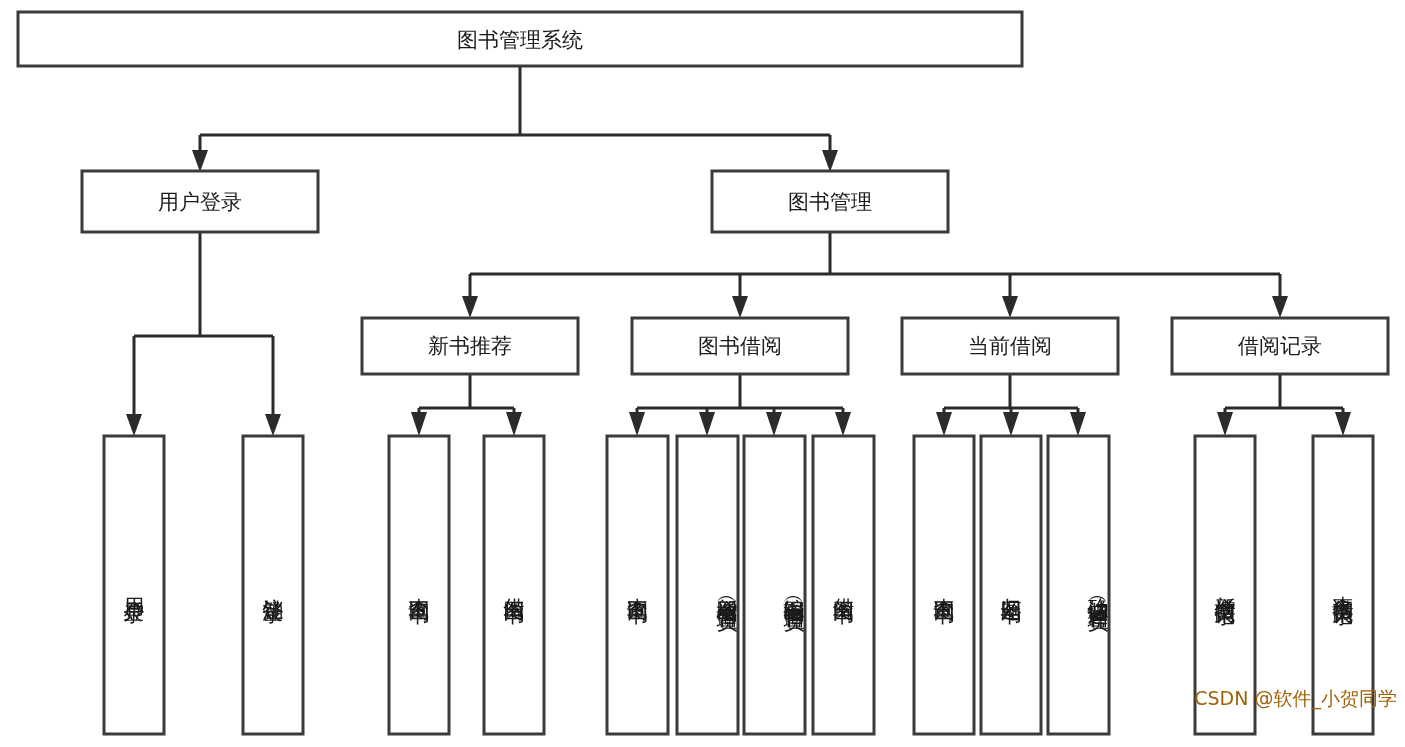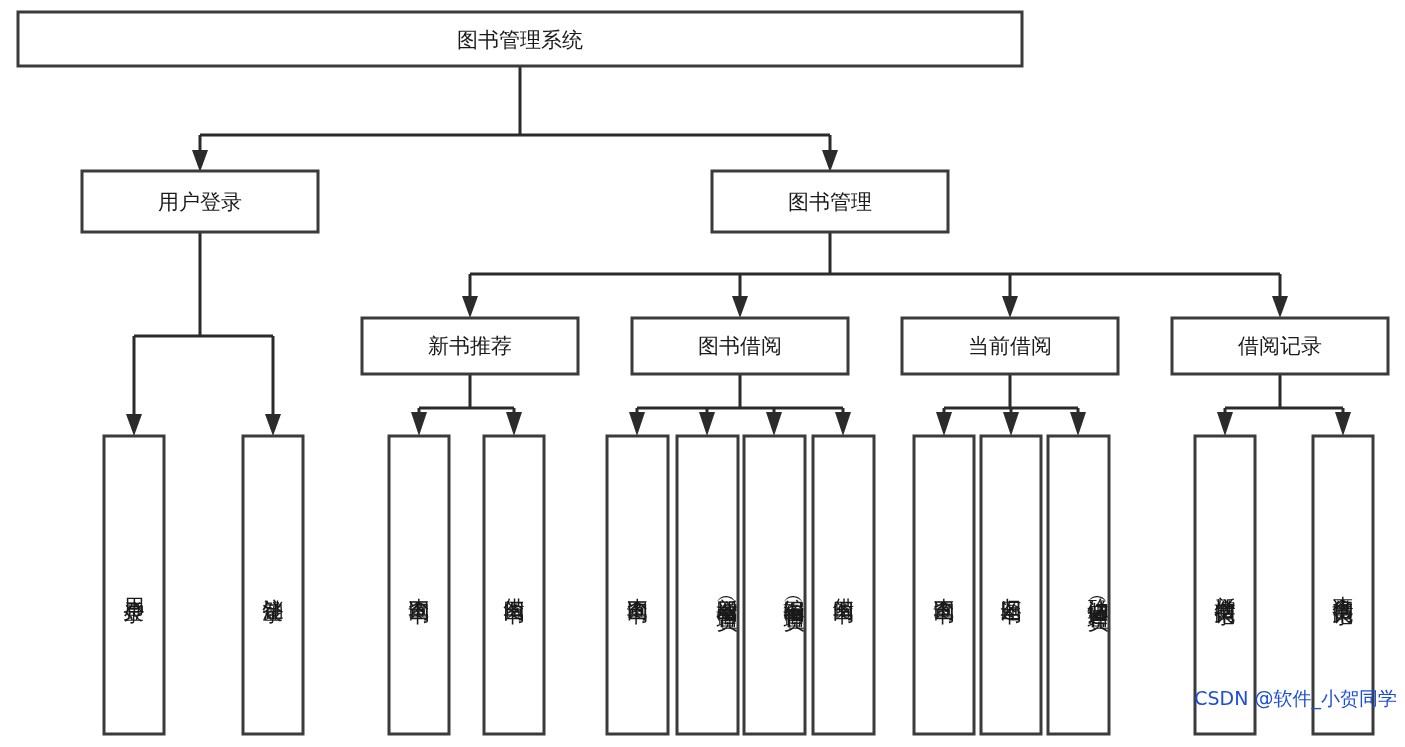--- a/index.html
+++ b/index.html
@@ -65,21 +65,21 @@
     text-align: center;
     white-space: nowrap;
     pointer-events: none;
   }
   .watermark {
     position: absolute;
     right: 8px;
     bottom: 4px;
     font-family: "DejaVu Sans", "Liberation Sans", sans-serif;
     font-size: 19px;
-    color: #1d4ed8;
+    color: #a16207;
     white-space: nowrap;
     padding-left: 16px;
   }
 </style>
 </head>
 <body>
 
 <div id="diagram-root">
 
   <svg class="canvas" viewBox="0 0 1405 747">

